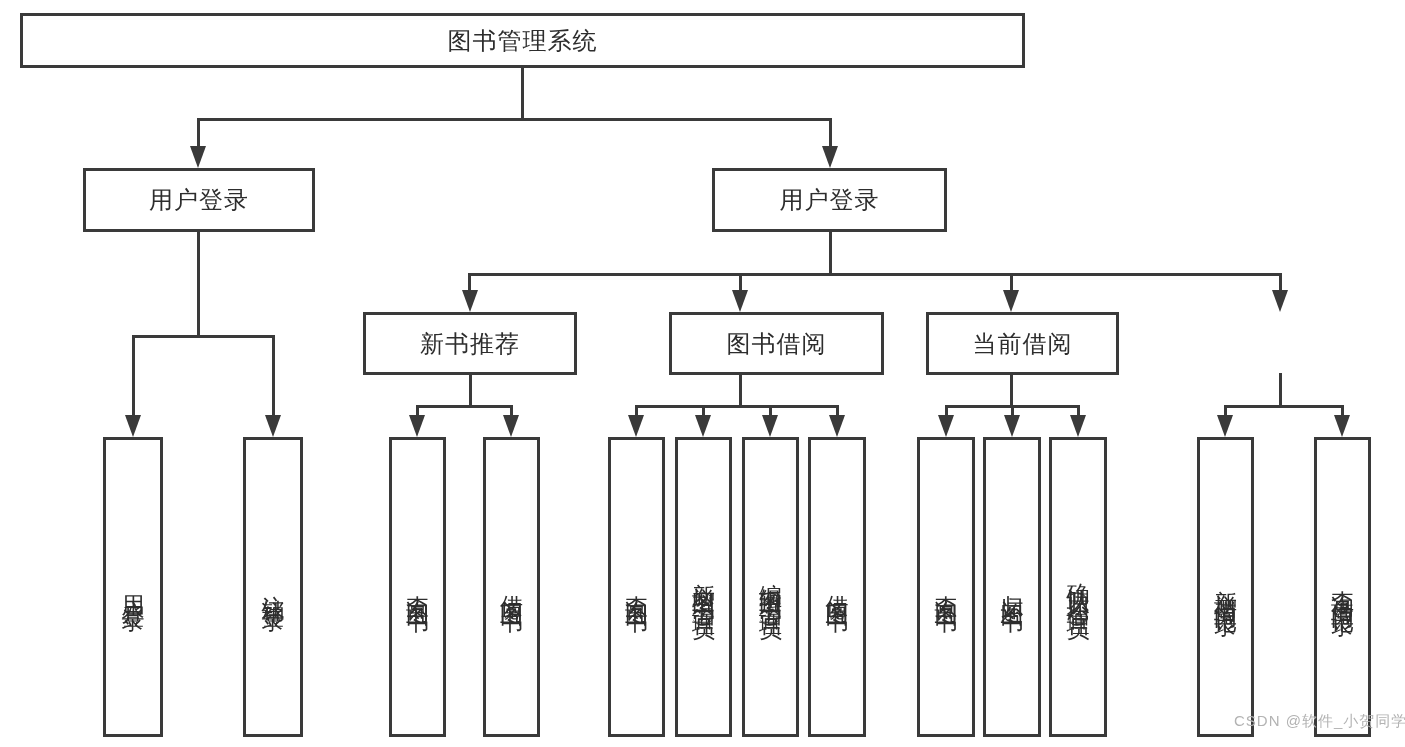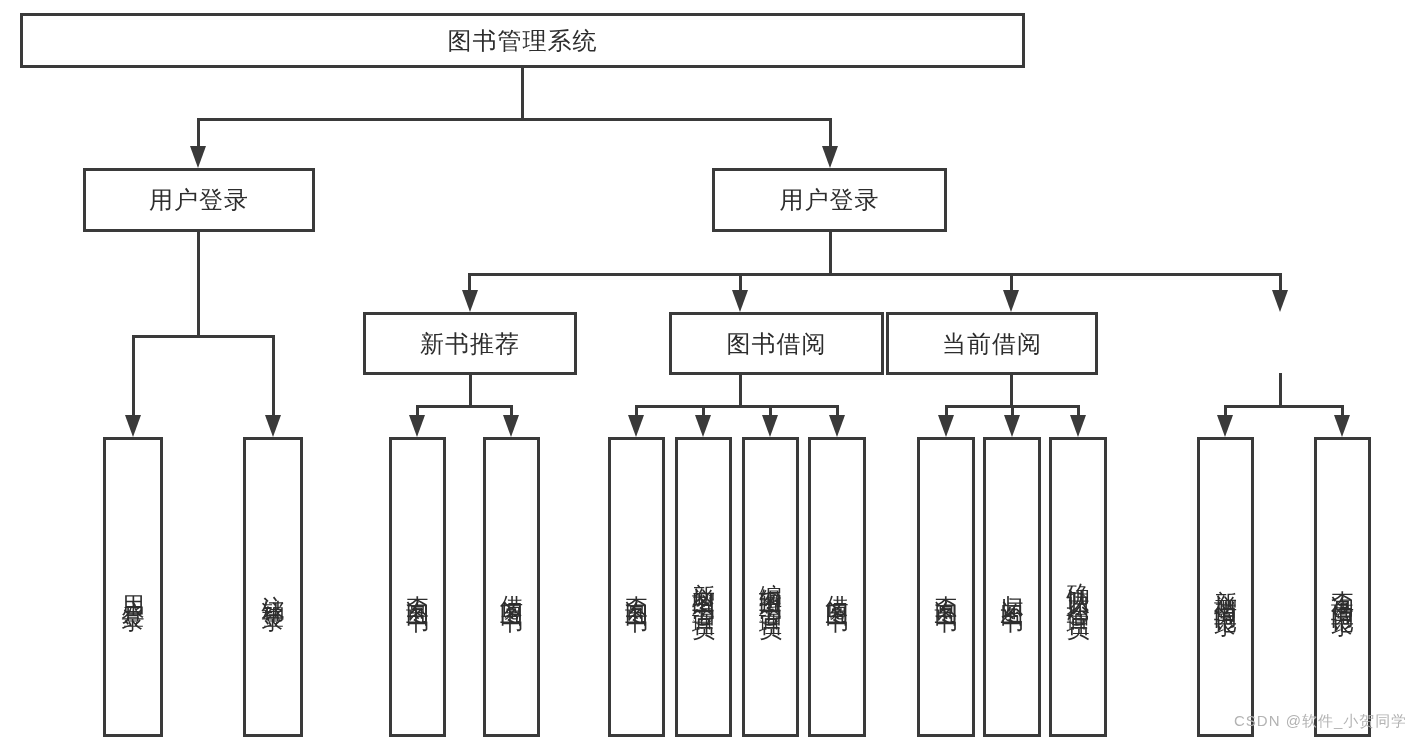--- a/index.html
+++ b/index.html
@@ -94,21 +94,21 @@
     <div class="vline" style="left:739px;  top:275px; height:19px;"></div>
     <div class="arrow" style="left:732px;  top:290px;"></div>
     <div class="vline" style="left:1010px; top:275px; height:19px;"></div>
     <div class="arrow" style="left:1003px; top:290px;"></div>
     <div class="vline" style="left:1279px; top:275px; height:19px;"></div>
     <div class="arrow" style="left:1272px; top:290px;"></div>
   </div>
 
   <div class="box" style="left:363px;  top:312px; width:214px; height:63px;">新书推荐</div>
   <div class="box" style="left:633px;  top:312px; width:215px; height:63px;margin-left:36px;">图书借阅</div>
-  <div class="box" style="left:886px;  top:312px; width:212px; height:63px;">当前借阅</div>
+  <div class="box" style="left:926px;  top:312px; width:193px; height:63px;">当前借阅</div>
 
   <div>
     <div class="vline" style="left:469px; top:373px; height:32px;"></div>
     <div class="hline" style="left:416px; top:405px; width:97px;"></div>
     <div class="vline" style="left:416px; top:407px; height:10px;"></div>
     <div class="arrow" style="left:409px; top:415px;"></div>
     <div class="vline" style="left:510px; top:407px; height:10px;"></div>
     <div class="arrow" style="left:503px; top:415px;"></div>
   </div>
 

